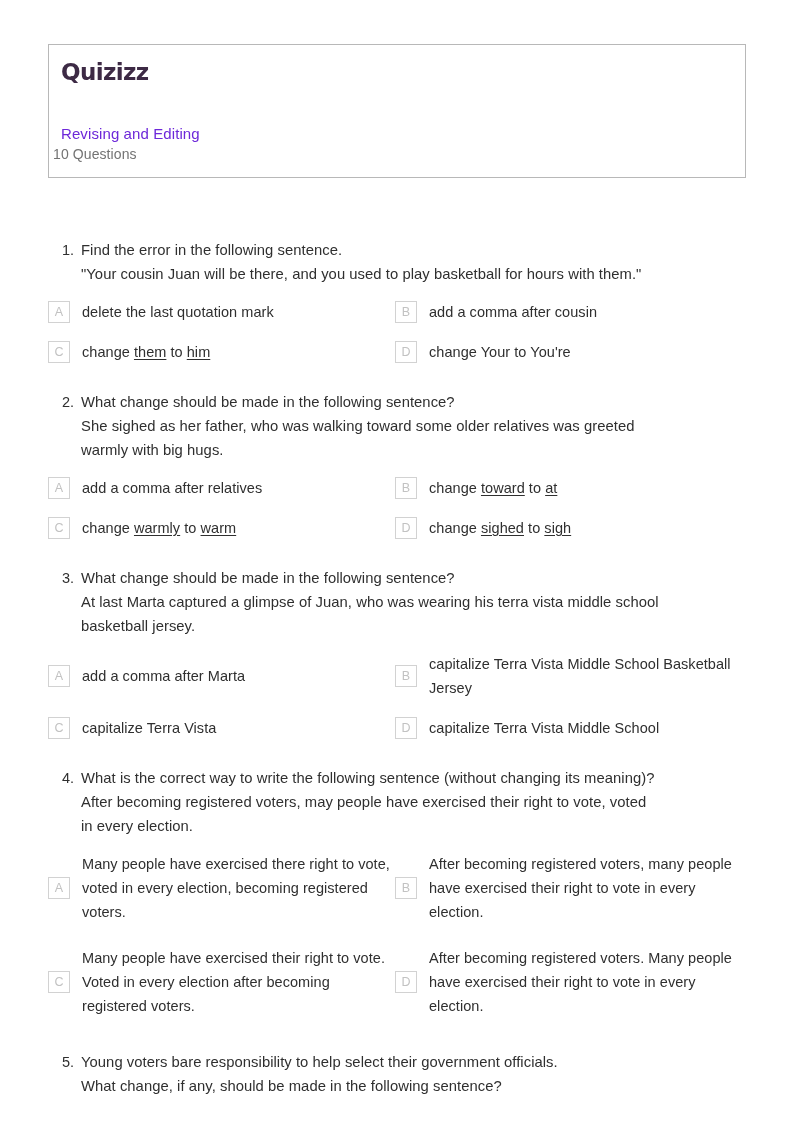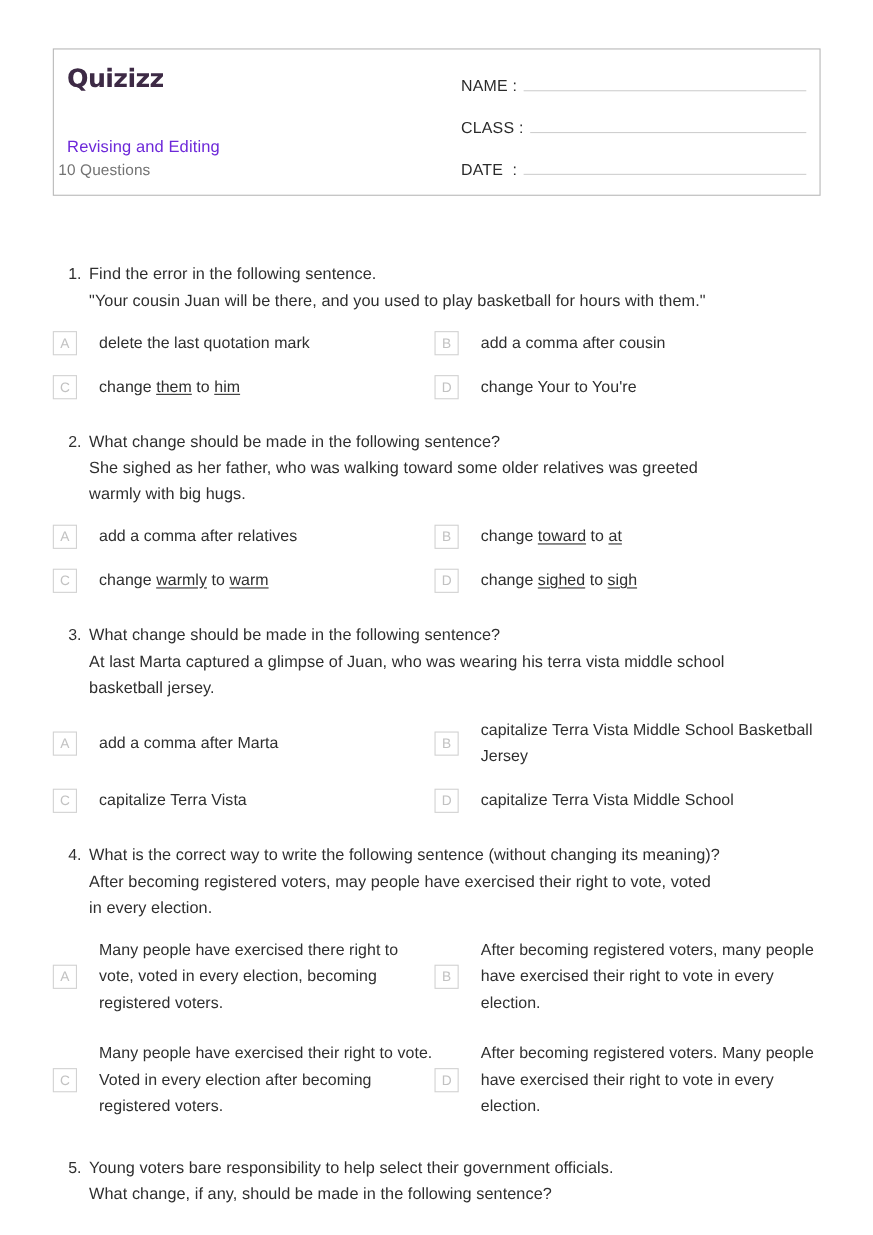--- a/index.html
+++ b/index.html
@@ -28,20 +28,21 @@
   .header-card {
     position: absolute;
     left: 48px;
     top: 44px;
     width: 698px;
     height: 134px;
     border: 1px solid #b8b8b8;
     box-sizing: border-box;
     background: #fff;
     display: flex;
+    text-decoration: underline;
   }
   .header-left {
     width: 352px;
     box-sizing: border-box;
     padding: 16px 0 0 12px;
     position: relative;
   }
   .logo {
     font-size: 23px;
     font-weight: bold;
@@ -154,21 +155,21 @@
     border: 1px solid #d2d2d2;
     box-sizing: border-box;
     color: #c2c2c2;
     font-size: 12.5px;
     display: flex;
     align-items: center;
     justify-content: center;
     margin-left: 0px;
   }
   .opt-text {
-    margin-left: 20px;
+    margin-left: 12px;
     font-size: 14.5px;
     line-height: 24px;
     color: #2f2f2f;
     letter-spacing: 0.05px;
   }
   .opt-text u {
     text-decoration: underline;
     text-underline-offset: 2px;
   }
   .options.tall .option { padding-bottom: 22px; }
@@ -181,34 +182,20 @@
 
   <div class="header-card">
     <div class="header-left">
       <div class="logo">
         <span>Quizizz</span>
         <span class="qdot"></span>
       </div>
       <div class="quiz-title">Revising and Editing</div>
       <div class="quiz-sub">10 Questions</div>
     </div>
-    <div class="header-right">
-      <div class="field-row">
-        <span class="field-label">NAME :</span>
-        <span class="field-line"></span>
-      </div>
-      <div class="field-row">
-        <span class="field-label">CLASS :</span>
-        <span class="field-line"></span>
-      </div>
-      <div class="field-row">
-        <span class="field-label">DATE  :</span>
-        <span class="field-line"></span>
-      </div>
-    </div>
   </div>
 
   <div class="questions" id="questions-root">
       <div class="question">
         <div class="q-head">
           <div class="q-num">1.</div>
           <div class="q-body">
             <div class="q-line">Find the error in the following sentence.</div>
             <div class="q-line">"Your cousin Juan will be there, and you used to play basketball for hours with them."</div>
           </div>

